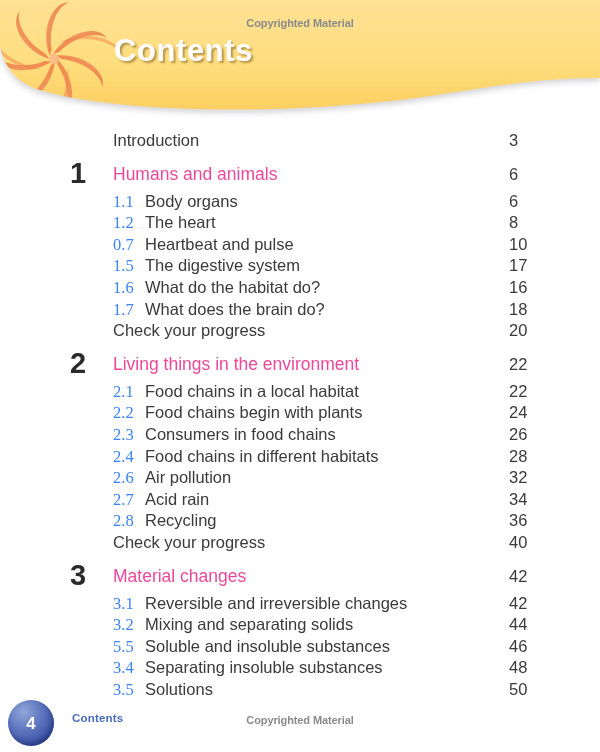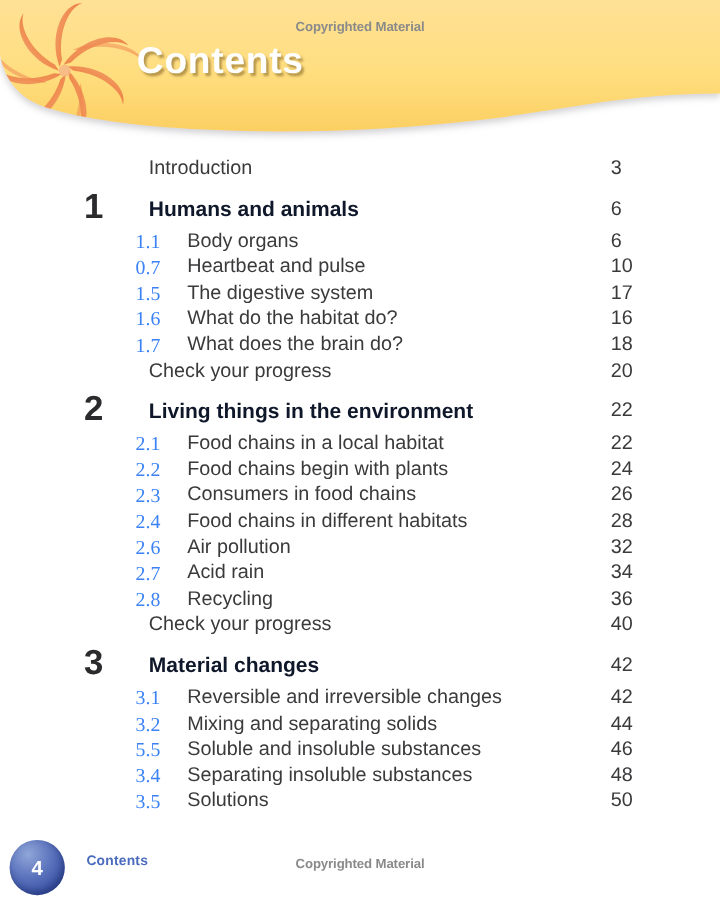--- a/index.html
+++ b/index.html
@@ -87,21 +87,20 @@
     font-family: Liberation Serif, serif;
   }
   .row .label {
     position: absolute;
     left: 145px;
     top: 0;
     font-size: 16.5px;
     line-height: 21.5px;
     color: #3a3a3c;
     white-space: nowrap;
-    margin-left: 11px;
   }
   .row .pg {
     position: absolute;
     left: 509px;
     top: 0;
     font-size: 16.5px;
     line-height: 21.5px;
     color: #3a3a3c;
   }
 
@@ -110,22 +109,22 @@
     left: 113px;
   }
 
   
   .row.chapter {
     height: 28px;
   }
   .row.chapter .label {
     left: 113px;
     font-size: 17.5px;
-    font-weight: bold;
-    color: #0f172a;
+    font-weight: normal;
+    color: #ec4899;
     line-height: 23px;
   }
   .row.chapter .pg {
     line-height: 23px;
   }
   .row.chapter .num {
     top: -3px;
   }
   .gap-md { height: 11px; }
 
@@ -254,20 +253,25 @@
     <span class="num">1</span>
     <span class="label">Humans and animals</span>
     <span class="pg">6</span>
   </div>
   <div class="row">
     <span class="sub">1.1</span>
     <span class="label">Body organs</span>
     <span class="pg">6</span>
   </div>
   <div class="row">
+    <span class="sub">1.2</span>
+    <span class="label">The heart</span>
+    <span class="pg">8</span>
+  </div>
+  <div class="row">
     <span class="sub">0.7</span>
     <span class="label">Heartbeat and pulse</span>
     <span class="pg">10</span>
   </div>
   <div class="row">
     <span class="sub">1.5</span>
     <span class="label">The digestive system</span>
     <span class="pg">17</span>
   </div>
   <div class="row">

